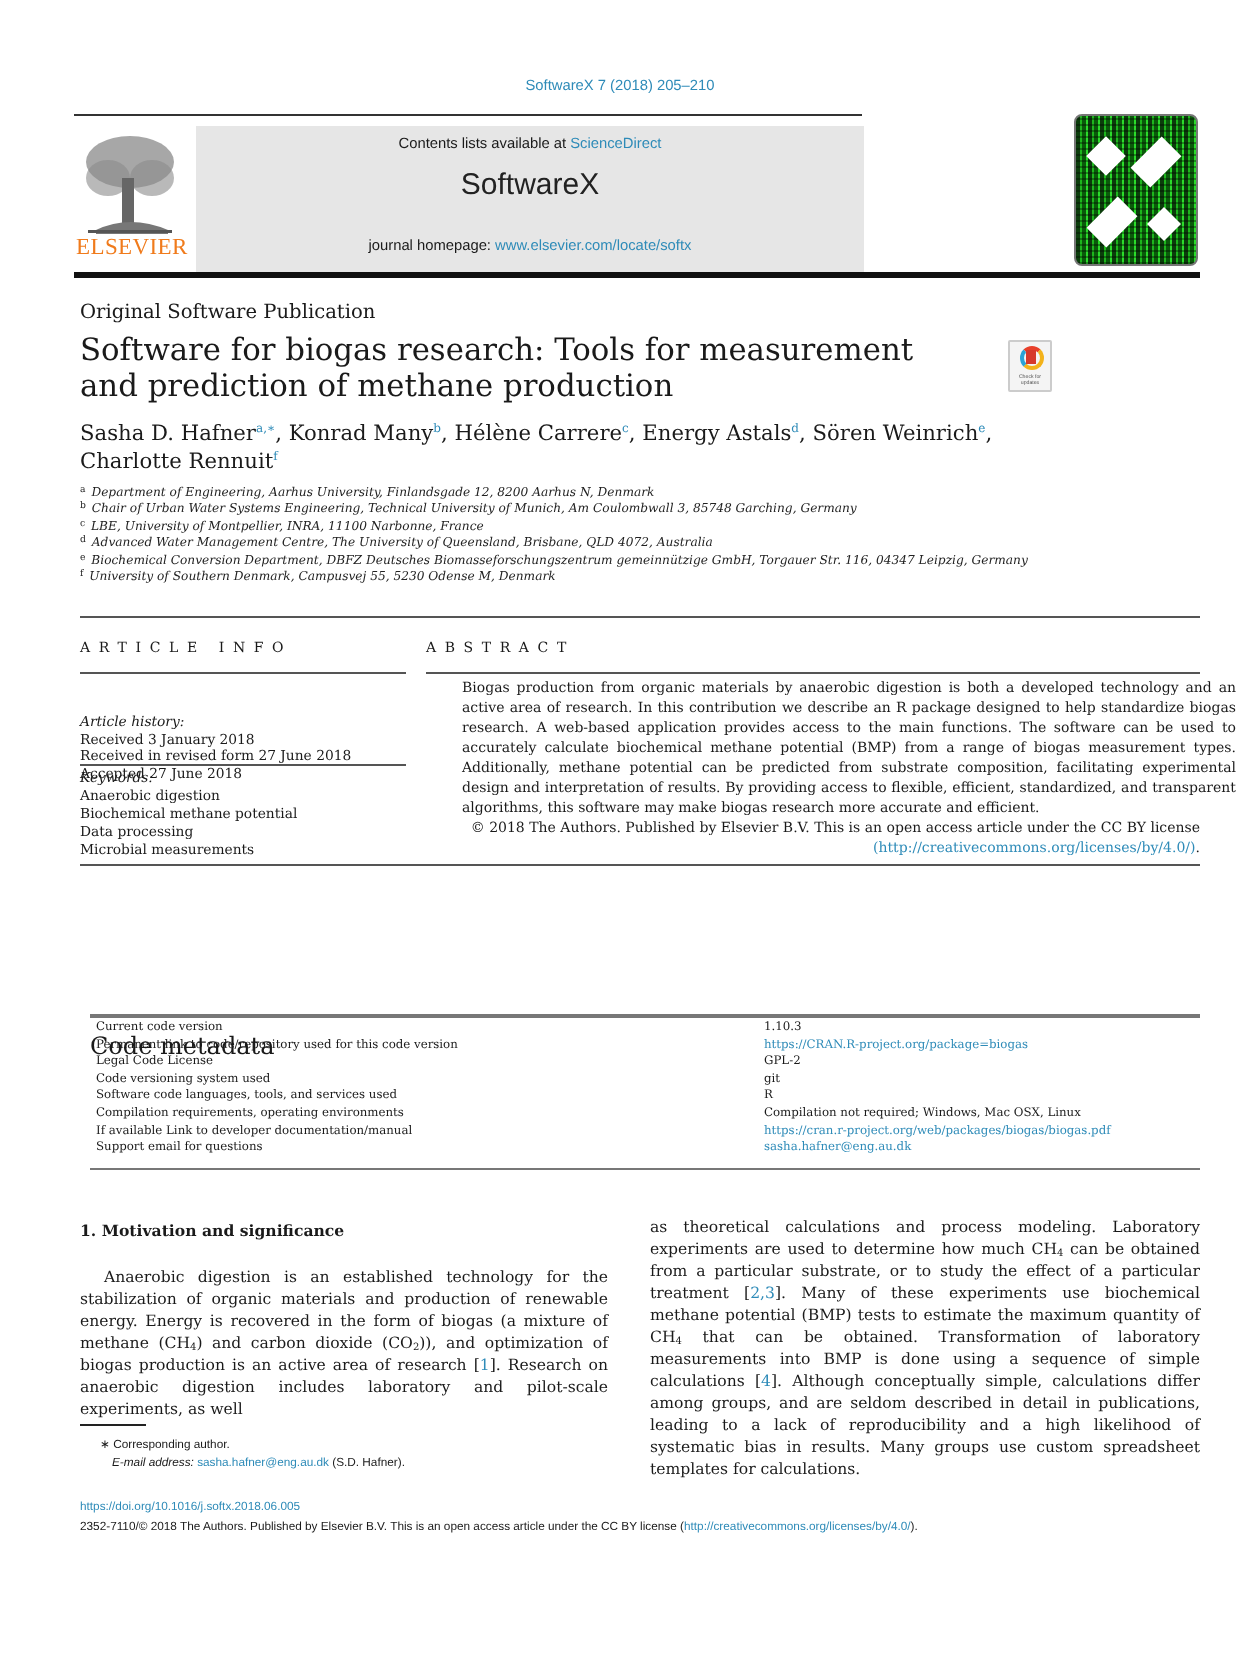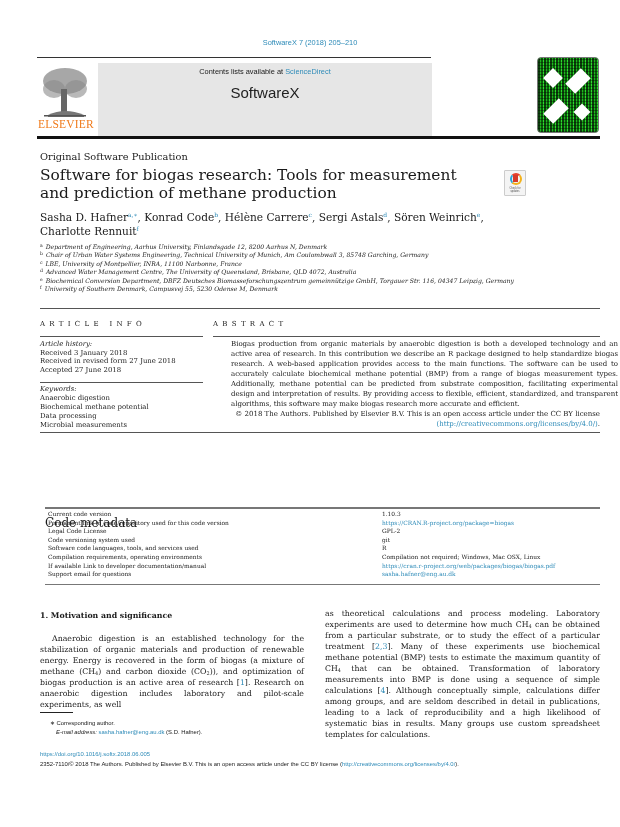--- a/index.html
+++ b/index.html
@@ -37,21 +37,21 @@
   #authors sup { font-size: 6px; color: #2e8bb8; vertical-align: 4px; line-height: 0; }
 
   #affiliations { left: 40px; top: 243px; width: 560px; font-size: 6.1px; line-height: 8.4px; font-style: italic; color: #222; }
   #affiliations sup { font-style: normal; font-size: 4.6px; vertical-align: 2px; line-height: 0; margin-right: 1px; }
 
   #rule-info { left: 40px; top: 308px; width: 560px; height: 1px; background: #555; }
   #info-head { left: 40px; top: 320px; font-size: 7px; letter-spacing: 4.3px; }
   #abstract-head { left: 213px; top: 320px; font-size: 7px; letter-spacing: 4.3px; }
   #info-rule1 { left: 40px; top: 336px; width: 163px; height: 1px; background: #555; }
   #abs-rule { left: 213px; top: 336px; width: 387px; height: 1px; background: #555; }
-  #history { left: 40px; top: 340px; width: 163px; font-size: 6.9px; line-height: 8.6px; }
+  #history { left: 40px; top: 357px; width: 163px; font-size: 6.9px; line-height: 8.6px; }
   #info-rule2 { left: 40px; top: 382px; width: 163px; height: 1px; background: #555; }
   #keywords { left: 40px; top: 385px; width: 163px; font-size: 6.9px; line-height: 9px; }
   .it { font-style: italic; }
   #abstract-body { left: 231px; top: 339px; width: 387px; font-size: 7px; line-height: 10px; text-align: justify; }
   #abstract-copy { left: 213px; top: 409px; width: 387px; font-size: 7px; line-height: 10px; text-align: right; }
   #info-rule3 { left: 40px; top: 432px; width: 560px; height: 1px; background: #555; }
 
   #cm-title { left: 45px; top: 516px; font-size: 12px; }
   #cm-rule-top { left: 45px; top: 507px; width: 555px; height: 2px; background: #777; }
   #cm-table { left: 48px; top: 510px; width: 552px; font-size: 5.9px; line-height: 8.6px; }
@@ -84,20 +84,21 @@
     <rect x="21" y="24" width="6" height="24" fill="#666"></rect>
     <path d="M8 50 Q25 42 44 50 L44 52 L8 52 Z" fill="#777"></path>
     <rect x="4" y="50" width="42" height="1.5" fill="#555"></rect>
   </g>
 </svg>
 <div id="elsevier-word" class="abs serif">ELSEVIER</div>
 
 <div id="masthead" class="abs">
   <div id="contents-line" class="abs sans"><span>Contents lists available at </span><span class="link">ScienceDirect</span></div>
   <div id="journal-name" class="abs sans">SoftwareX</div>
+  <div id="homepage-line" class="abs sans"><span>journal homepage: </span><span class="link">www.elsevier.com/locate/softx</span></div>
 </div>
 
 <div id="cover" class="abs">
   <div class="stripe"></div>
   <div class="dia" style="left:8px;top:13px;width:14px;height:14px;"></div>
   <div class="dia" style="left:33px;top:12px;width:14px;height:22px;"></div>
   <div class="dia" style="left:11px;top:42px;width:14px;height:22px;"></div>
   <div class="dia" style="left:38px;top:48px;width:12px;height:12px;"></div>
 </div>
 <div id="rule-bottom" class="abs"></div>
@@ -105,23 +106,23 @@
 <div id="pub-type" class="abs">Original Software Publication</div>
 <div id="title" class="abs">Software for biogas research: Tools for measurement and prediction of methane production</div>
 <div id="check-updates" class="abs">
   <div class="ring"></div>
   <div class="mark"></div>
   <div class="lbl">Check for updates</div>
 </div>
 
 <div id="authors" class="abs">
   <span><span>Sasha D. Hafner</span><sup>a,∗</sup></span><span>, </span>
-  <span><span>Konrad Code</span><sup>b</sup></span><span>, </span>
+  <span><span>Konrad Many</span><sup>b</sup></span><span>, </span>
   <span><span>Hélène Carrere</span><sup>c</sup></span><span>, </span>
-  <span><span>Sergi Astals</span><sup>d</sup></span><span>, </span>
+  <span><span>Energy Astals</span><sup>d</sup></span><span>, </span>
   <span><span>Sören Weinrich</span><sup>e</sup></span><span>,</span><br>
   <span><span>Charlotte Rennuit</span><sup>f</sup></span>
 </div>
 
 <div id="affiliations" class="abs">
   <div><sup>a</sup> <span>Department of Engineering, Aarhus University, Finlandsgade 12, 8200 Aarhus N, Denmark</span></div>
   <div><sup>b</sup> <span>Chair of Urban Water Systems Engineering, Technical University of Munich, Am Coulombwall 3, 85748 Garching, Germany</span></div>
   <div><sup>c</sup> <span>LBE, University of Montpellier, INRA, 11100 Narbonne, France</span></div>
   <div><sup>d</sup> <span>Advanced Water Management Centre, The University of Queensland, Brisbane, QLD 4072, Australia</span></div>
   <div><sup>e</sup> <span>Biochemical Conversion Department, DBFZ Deutsches Biomasseforschungszentrum gemeinnützige GmbH, Torgauer Str. 116, 04347 Leipzig, Germany</span></div>

